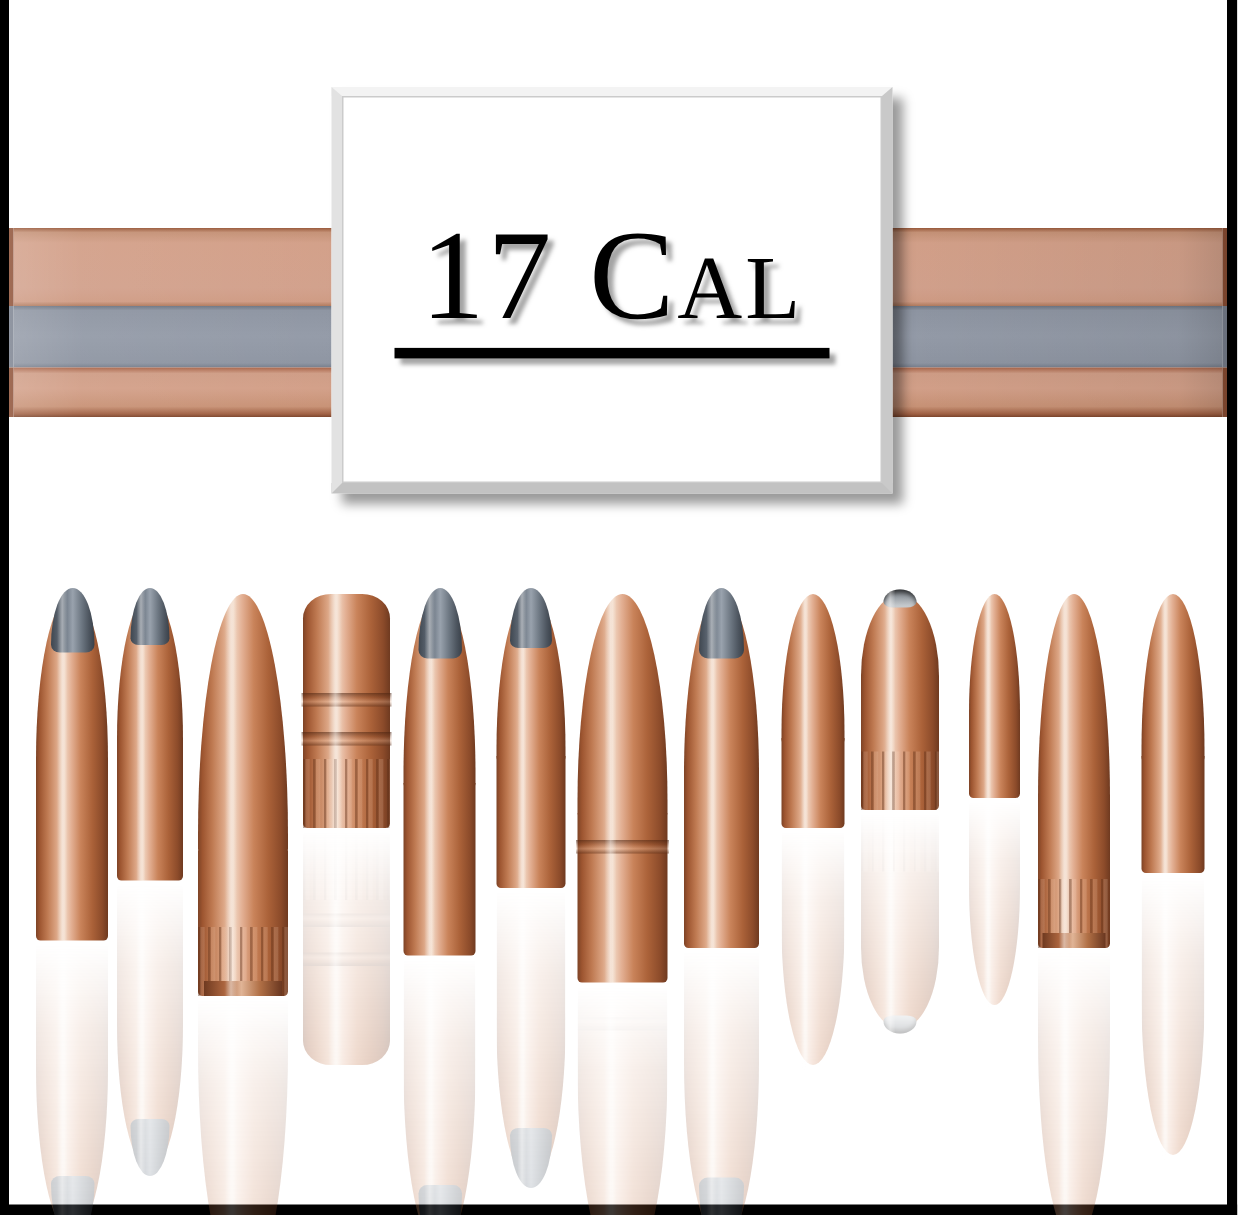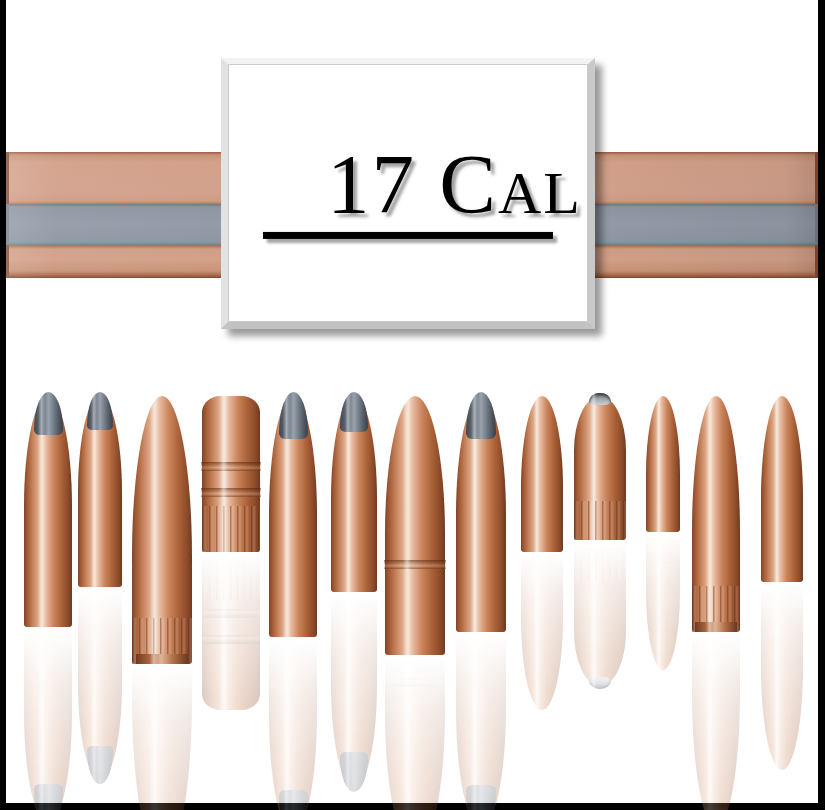--- a/index.html
+++ b/index.html
@@ -82,21 +82,21 @@
     border-right: 7px solid #c9c9c9;
     border-bottom: 7px solid #c2c2c2;
     box-shadow: 7px 7px 7px rgba(0,0,0,0.40),
                 inset 0 0 0 1px rgba(160,160,160,0.55);
   }
   #title-inner {
     position: absolute;
     left: 0; right: 0;
     top: 50%;
     transform: translateY(-52%);
-    text-align: right;
+    text-align: center;
   }
   #title-text {
     display: inline-block;
     font-family: "Liberation Serif", "DejaVu Serif", serif;
     font-size: 85px;
     line-height: 0.98;
     font-variant: small-caps;
     letter-spacing: 2px;
     color: #000000;
     text-shadow: 4px 4px 3px rgba(90,90,90,0.55);

